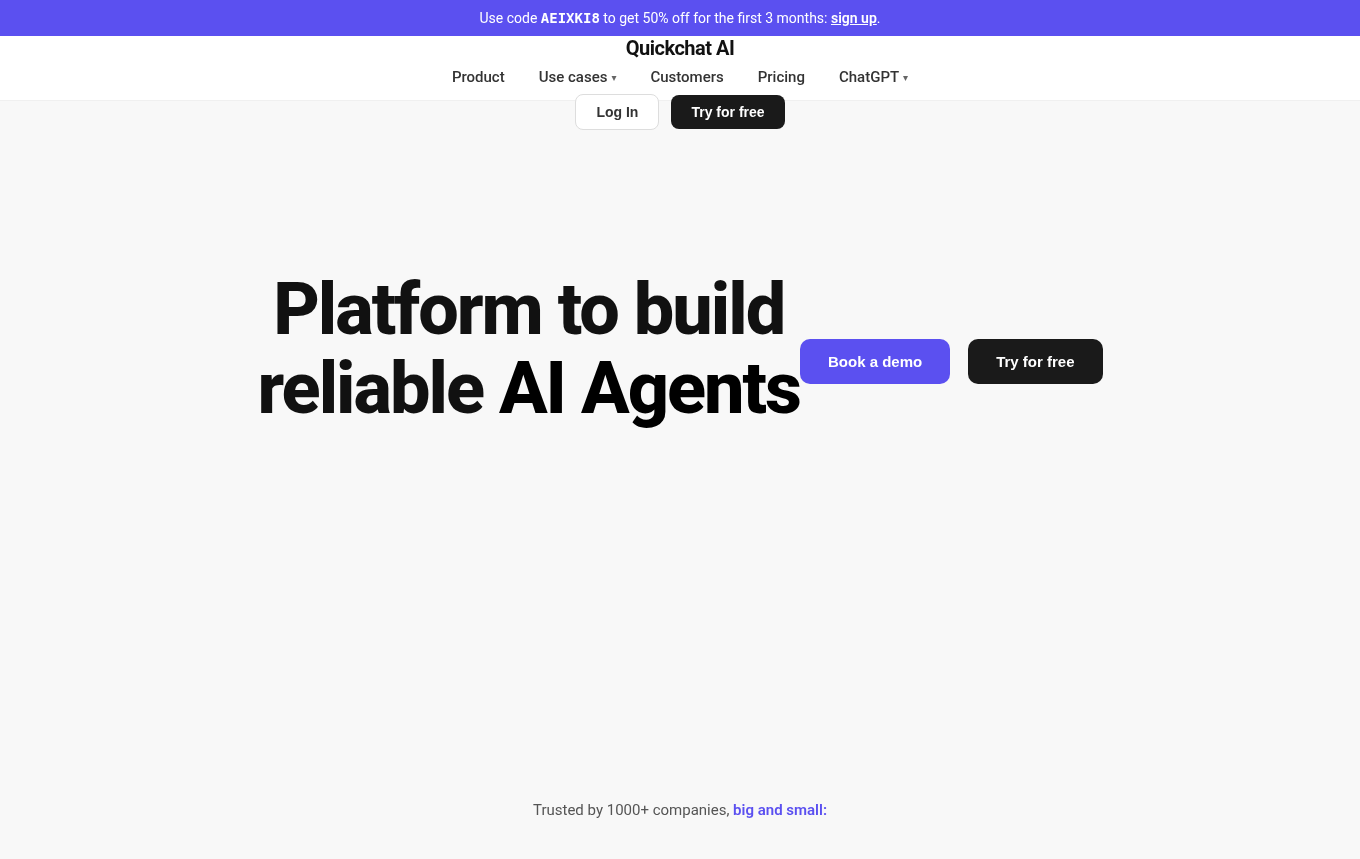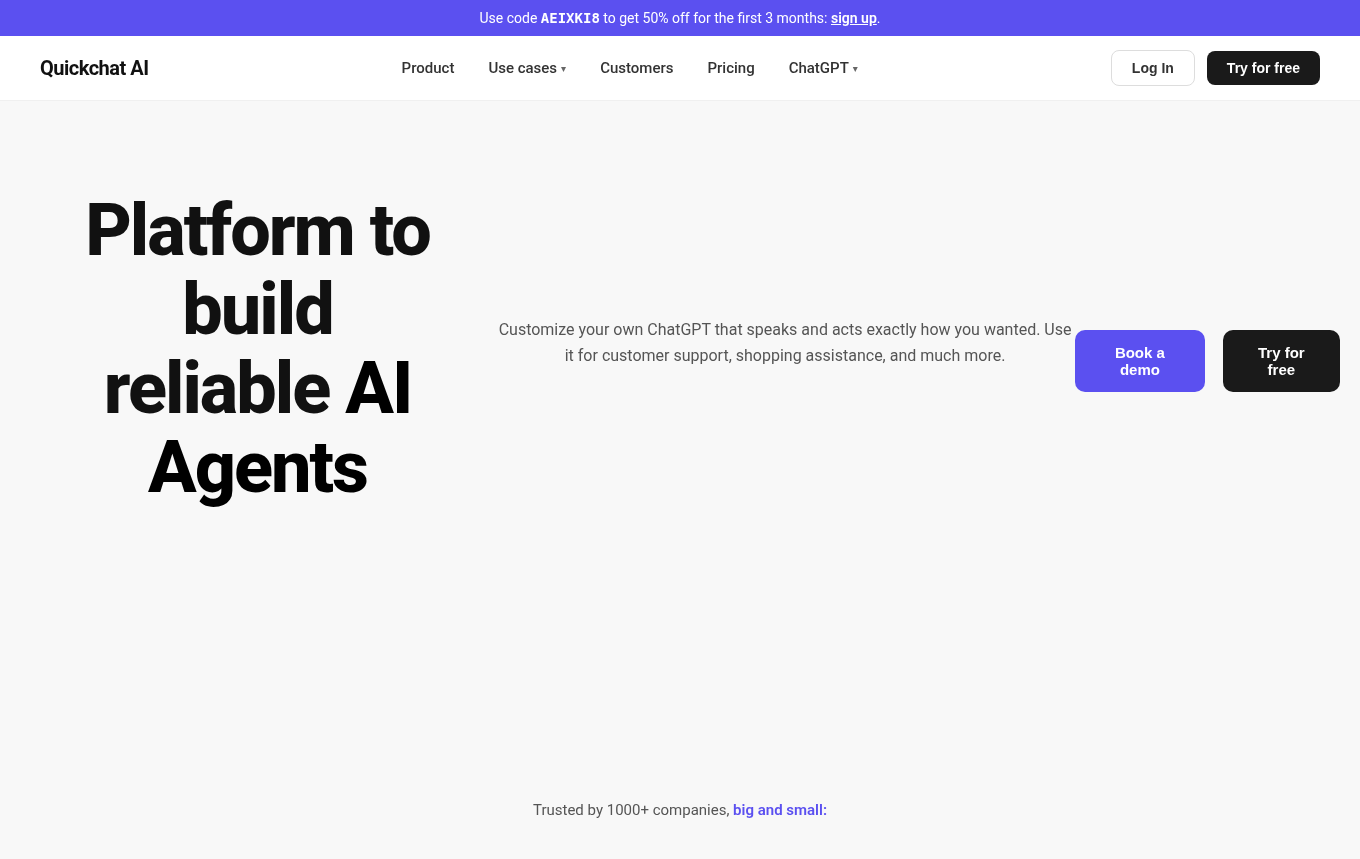--- a/index.html
+++ b/index.html
@@ -42,20 +42,21 @@
       background: white;
       display: flex;
       align-items: center;
       justify-content: space-between;
       padding: 0 40px;
       height: 65px;
       border-bottom: 1px solid #f0f0f0;
       position: sticky;
       top: 12px;
       z-index: 100;
+      flex-direction: column;
     }
 
     .navbar-logo {
       font-size: 20px;
       font-weight: 700;
       color: #111;
       letter-spacing: -0.5px;
     }
 
     .navbar-nav {
@@ -232,21 +233,20 @@
   </div>
 </nav>
 
 <section class="hero">
   <h1 class="hero-title">
     <span>Platform to build</span><br>
     <span>reliable</span>
     <span class="animated-word">AI Agents</span>
   </h1>
 
-  <p class="hero-subtitle">Customize your own ChatGPT that speaks and acts exactly how you wanted. Use it for customer support, shopping assistance, and much more.</p>
 
   <div class="hero-buttons">
     <button class="btn-demo">Book a demo</button>
     <button class="btn-free">Try for free</button>
   </div>
 </section>
 
 <div class="spacer-area"></div>
 
 <div class="trusted">

